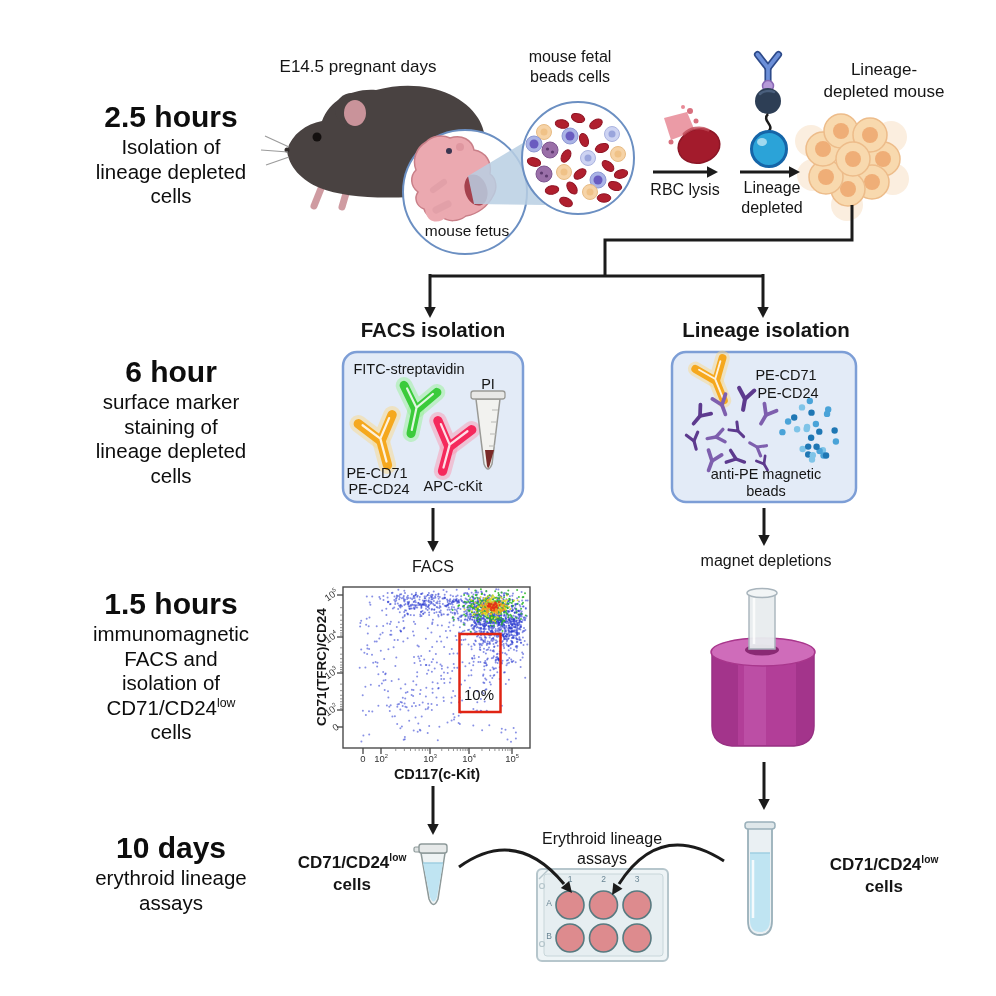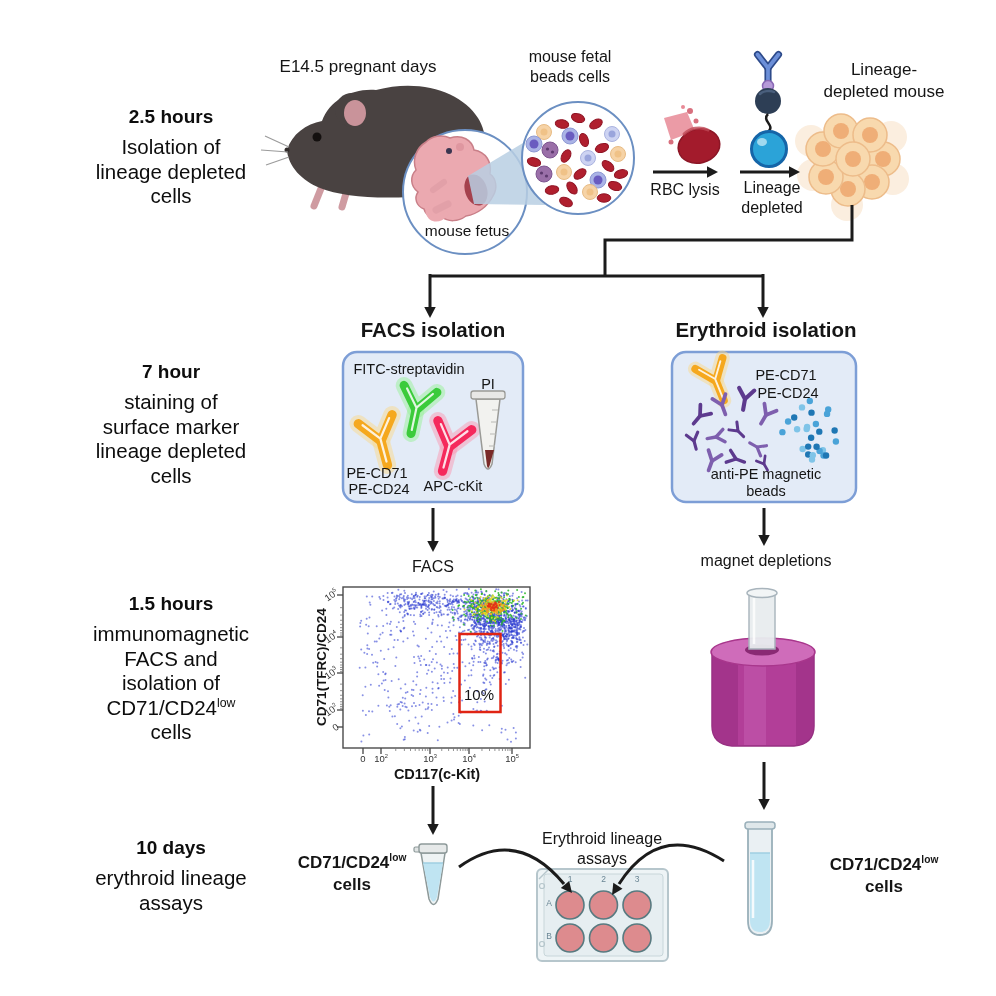--- a/index.html
+++ b/index.html
@@ -3,21 +3,21 @@
 <meta charset="utf-8">
 <style>
   html,body{margin:0;padding:0;background:#fff;}
   .canvas{position:relative;width:996px;height:996px;background:#fff;overflow:hidden;
           font-family:"Liberation Sans","DejaVu Sans",sans-serif;color:#111;}
   #art{position:absolute;left:0;top:0;}
   .lbl{position:absolute;transform:translate(-50%,-50%);white-space:nowrap;color:#151515;}
   .bold{font-weight:700;}
   sup{font-size:.6em;vertical-align:super;line-height:0;font-weight:inherit;}
   .tblock{position:absolute;left:40px;width:262px;text-align:center;color:#0d0d0d;}
-  .tblock .dur{font-size:19px;font-weight:700;line-height:30px;margin-bottom:3px;}
+  .tblock .dur{font-size:30px;font-weight:700;line-height:30px;margin-bottom:3px;}
   .tblock .sub{font-size:20.5px;line-height:24.5px;}
   .ytick{position:absolute;transform:translate(-100%,-50%) rotate(-35deg);font-size:9.5px;color:#333;}
   .xtick{position:absolute;transform:translate(-50%,0);font-size:9.5px;color:#333;}
   .platelbl{position:absolute;transform:translate(-50%,-50%);font-size:8.5px;color:#6a8694;}
   .rot90{transform:translate(-50%,-50%) rotate(-90deg);}
 </style>
 </head>
 <body>
 
 <div class="canvas">
@@ -2693,24 +2693,24 @@
 <div class="tblock" style="top:102px">
   <div class="dur">2.5 hours</div>
   <div class="sub">
     <div>Isolation of</div>
     <div>lineage depleted</div>
     <div>cells</div>
   </div>
 </div>
 
 <div class="tblock" style="top:357px">
-  <div class="dur">7 hour</div>
+  <div class="dur">6 hour</div>
   <div class="sub">
+    <div>surface marker</div>
     <div>staining of</div>
-    <div>surface marker</div>
     <div>lineage depleted</div>
     <div>cells</div>
   </div>
 </div>
 
 <div class="tblock" style="top:589px">
   <div class="dur">1.5 hours</div>
   <div class="sub">
     <div>immunomagnetic</div>
     <div>FACS and</div>
@@ -2732,21 +2732,21 @@
 <span class="lbl" style="left:467px;top:231px;font-size:15.5px">mouse fetus</span>
 <span class="lbl" style="left:570px;top:57px;font-size:16px">mouse fetal</span>
 <span class="lbl" style="left:570px;top:77px;font-size:16px">beads cells</span>
 <span class="lbl" style="left:685px;top:190px;font-size:16px">RBC lysis</span>
 <span class="lbl" style="left:772px;top:188px;font-size:16px">Lineage</span>
 <span class="lbl" style="left:772px;top:208px;font-size:16px">depleted</span>
 <span class="lbl" style="left:884px;top:70px;font-size:17px">Lineage-</span>
 <span class="lbl" style="left:884px;top:92px;font-size:17px">depleted mouse</span>
 
 <span class="lbl bold" style="left:433px;top:330px;font-size:20.5px">FACS isolation</span>
-<span class="lbl bold" style="left:766px;top:330px;font-size:20.5px">Erythroid isolation</span>
+<span class="lbl bold" style="left:766px;top:330px;font-size:20.5px">Lineage isolation</span>
 
 <span class="lbl" style="left:409px;top:369px;font-size:14.5px">FITC-streptavidin</span>
 <span class="lbl" style="left:488px;top:384px;font-size:14.5px">PI</span>
 <span class="lbl" style="left:377px;top:473px;font-size:14.5px">PE-CD71</span>
 <span class="lbl" style="left:379px;top:489px;font-size:14.5px">PE-CD24</span>
 <span class="lbl" style="left:453px;top:486px;font-size:14.5px">APC-cKit</span>
 
 <span class="lbl" style="left:786px;top:375px;font-size:14.5px">PE-CD71</span>
 <span class="lbl" style="left:788px;top:393px;font-size:14.5px">PE-CD24</span>
 <span class="lbl" style="left:766px;top:474px;font-size:14.5px">anti-PE magnetic</span>

